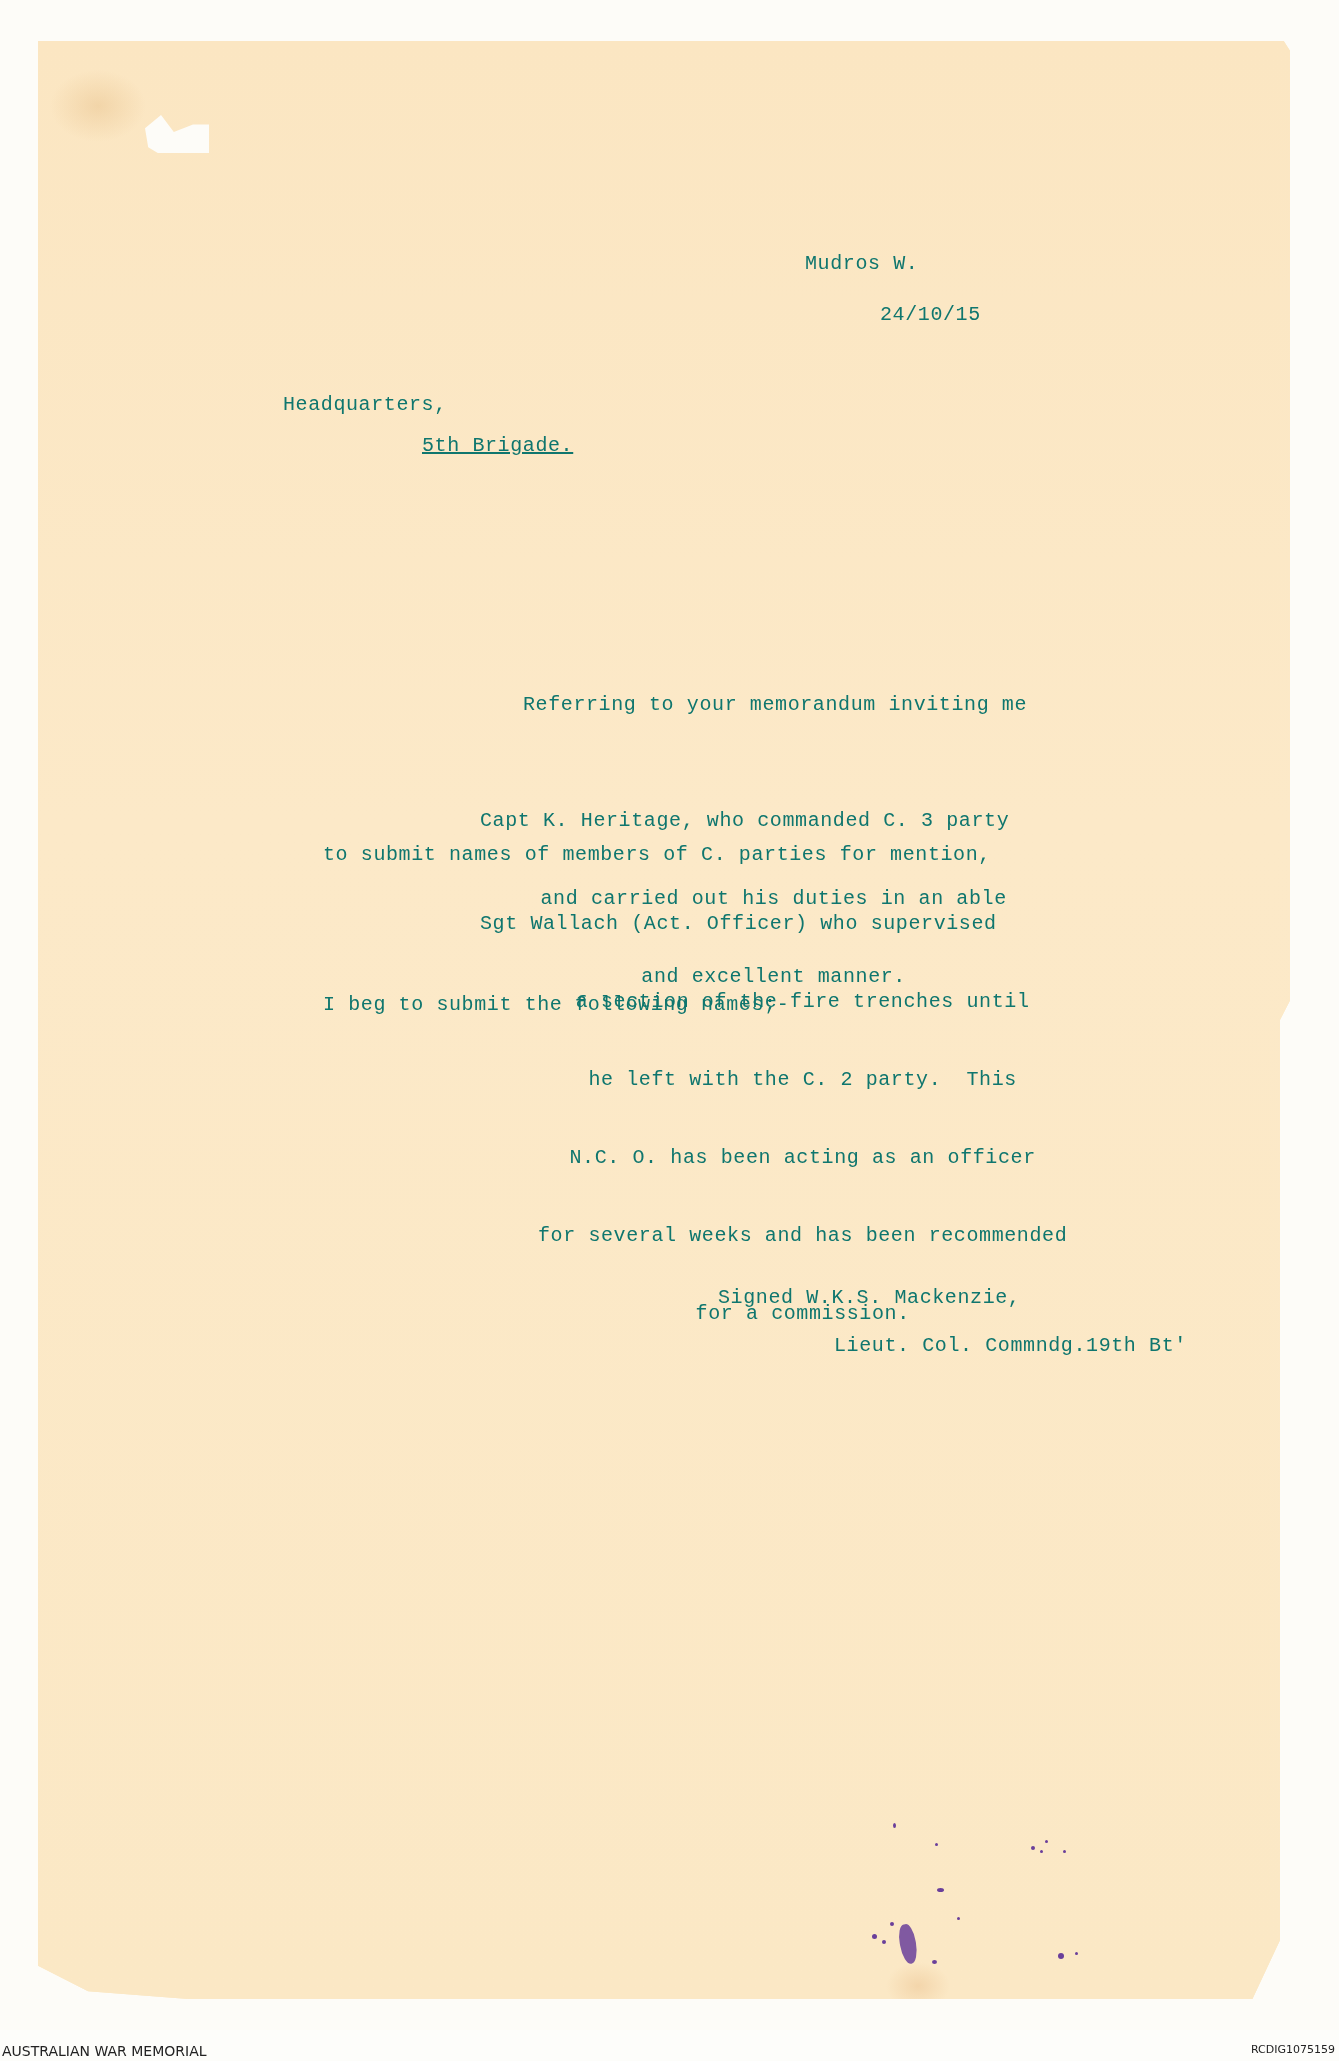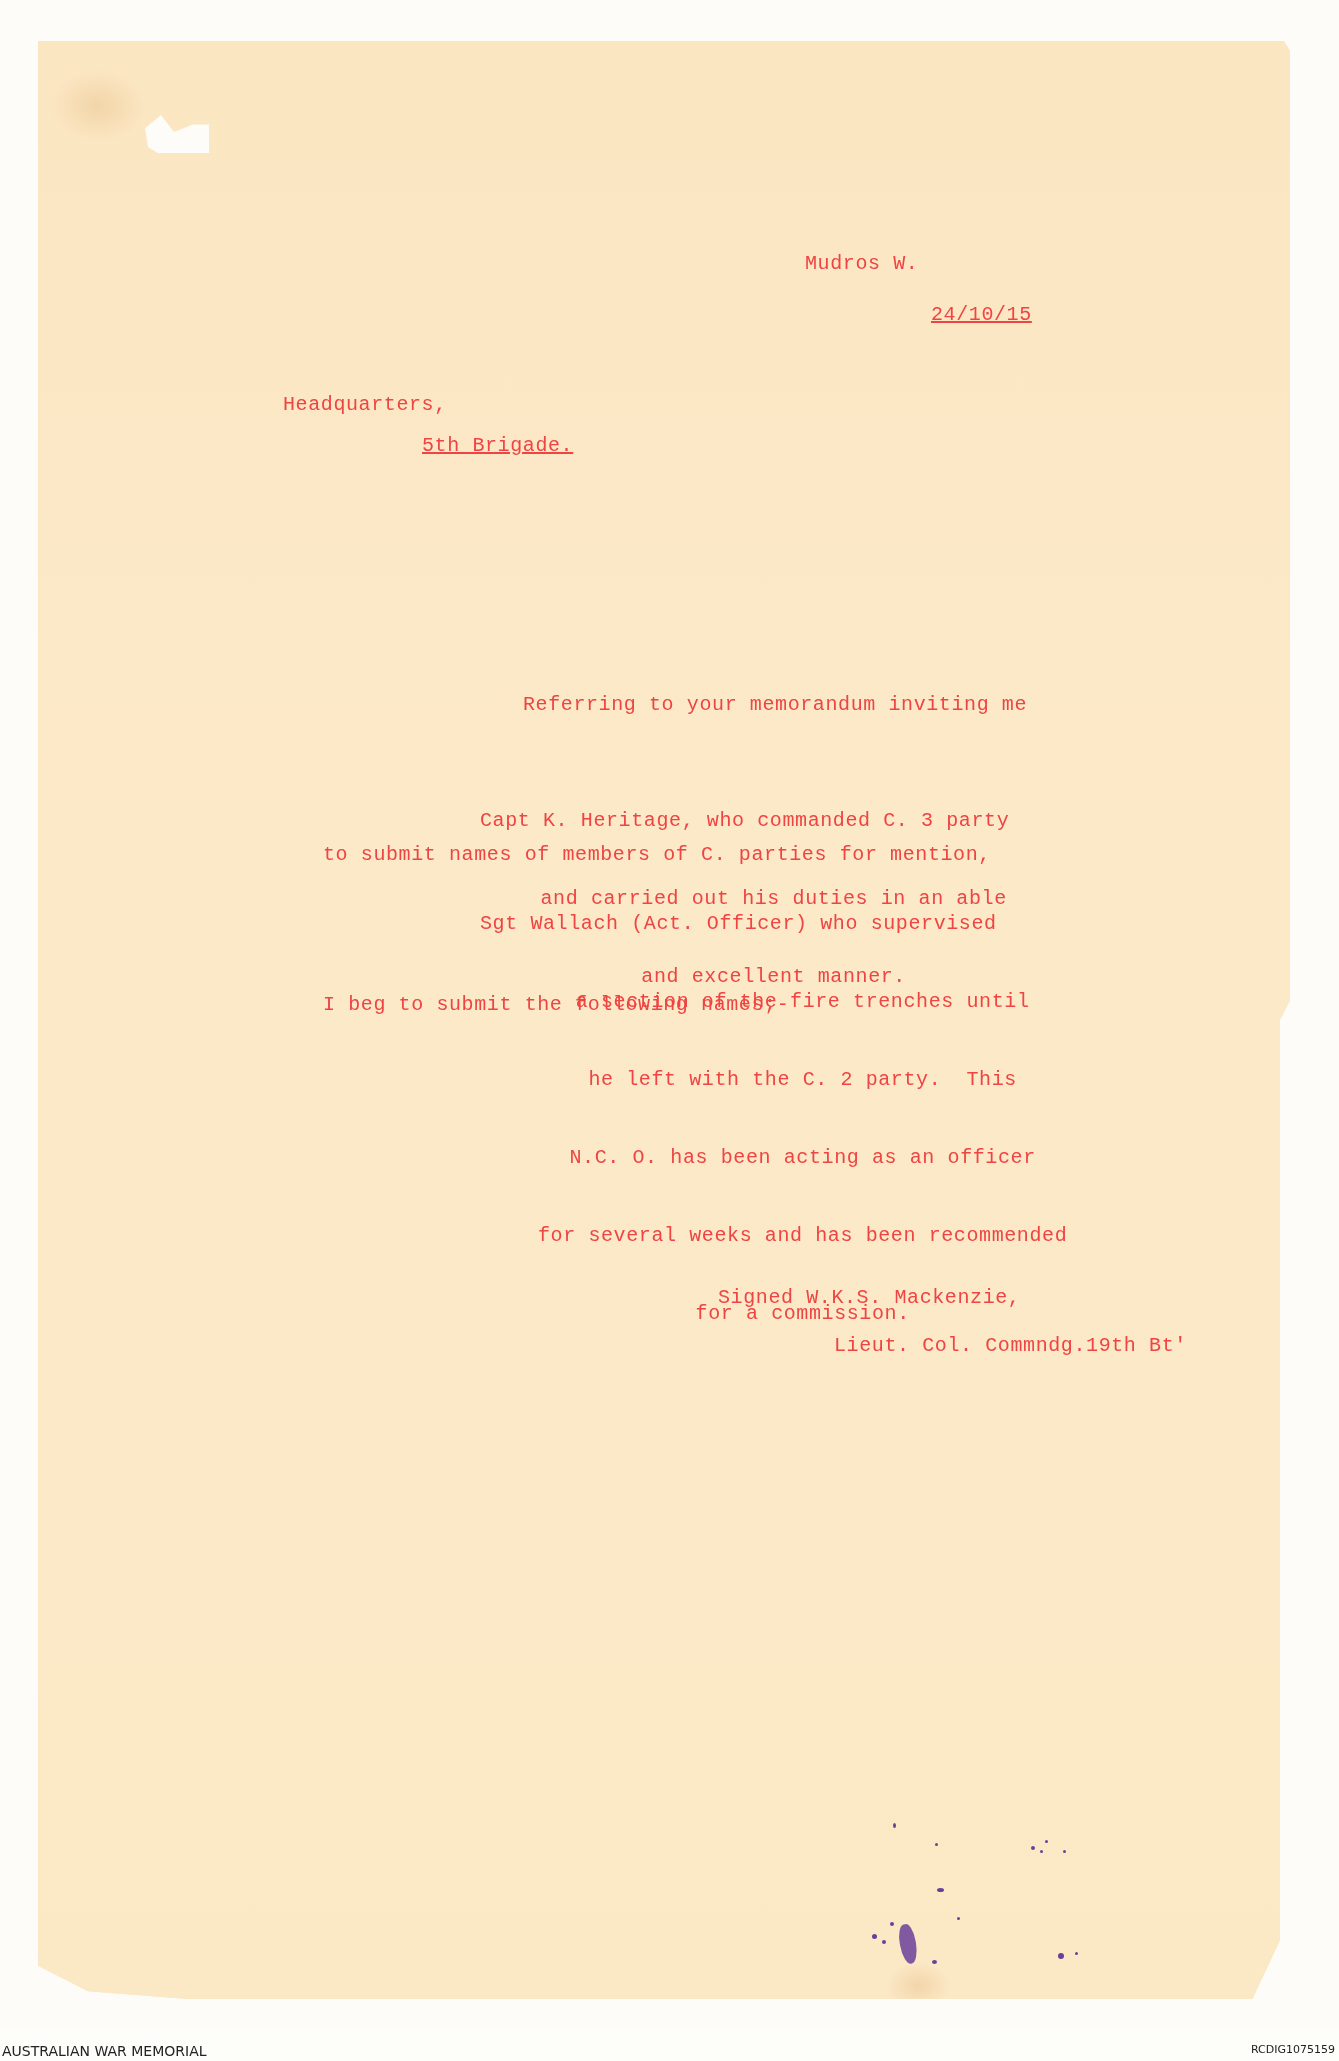--- a/index.html
+++ b/index.html
@@ -39,28 +39,28 @@
       position: absolute;
       left: 145px;
       top: 115px;
       width: 64px;
       height: 38px;
       background: #fdfcf8;
       clip-path: polygon(0 35%, 25% 0, 45% 45%, 75% 25%, 100% 25%, 100% 100%, 20% 100%, 5% 85%);
     }
     .typed {
       position: absolute;
-      color: #ef4444;
+      color: #0f766e;
       font-size: 20px;
       letter-spacing: 0.6px;
       white-space: pre;
       line-height: 26px;
     }
     .place { left: 805px; top: 251px; }
-    .date { left: 931px; top: 302px; text-decoration: underline; }
+    .date { left: 880px; top: 302px; }
     .salutation { left: 283px; top: 392px; }
     .brigade { left: 422px; top: 433px; text-decoration: underline; }
     .para1 {
       left: 283px;
       top: 580px;
       line-height: 50px;
       margin-left: 40px;
     }
     .para1 .indent { padding-left: 200px; }
     .item1 { left: 480px; top: 756px; line-height: 26px; font-family: Liberation Mono, monospace; }

